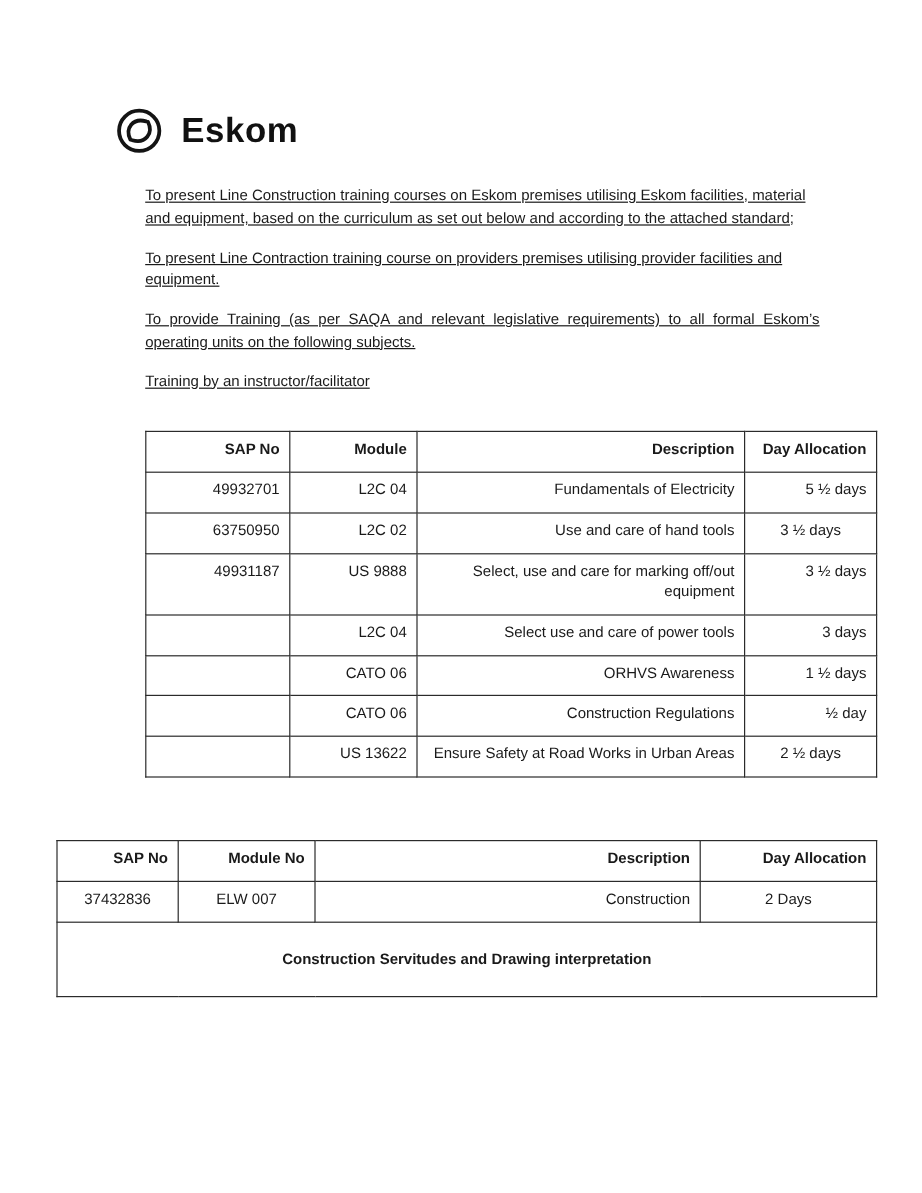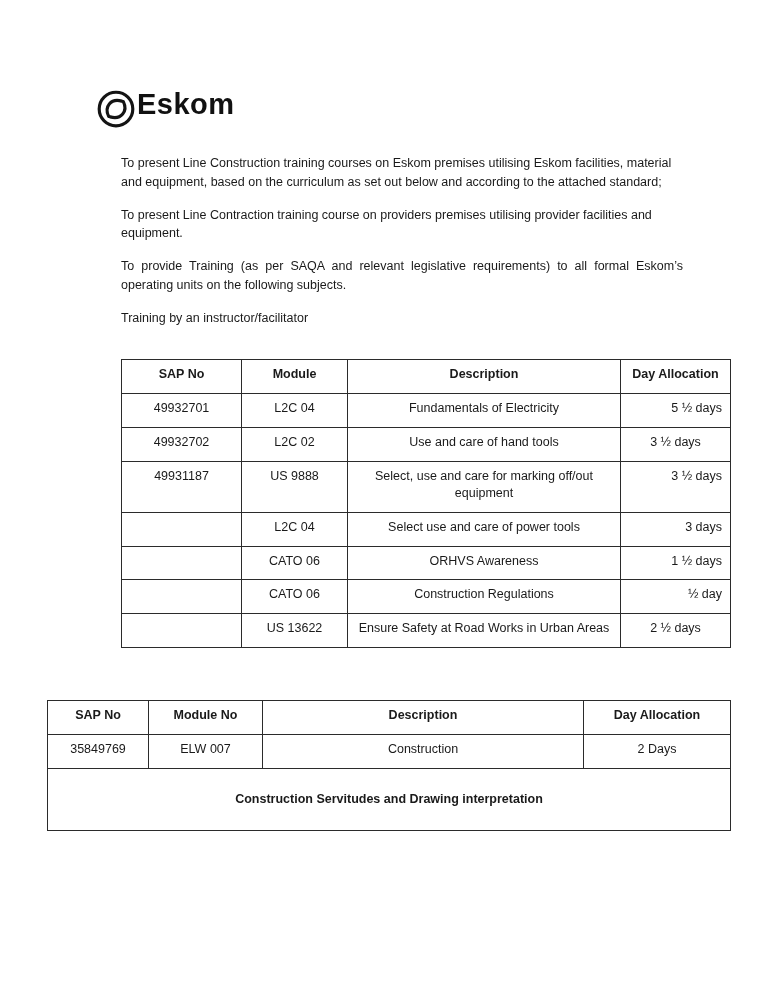--- a/index.html
+++ b/index.html
@@ -15,53 +15,54 @@
   .page {
     position: relative;
     width: 768px;
     height: 994px;
     overflow: hidden;
   }
 
   
   .logo-row {
     display: flex;
-    gap: 0;
+    align-items: center;
+    gap: 14px;
     margin: 88px 0 0 95px;
   }
   .logo-mark { width: 42px; height: 42px; }
   .logo-text {
     font-size: 29px;
     font-weight: 600;
     letter-spacing: 0.5px;
     color: #111111;
   }
 
   
   .content {
     margin: 24px 0 0 121px;
     width: 562px;
     line-height: 1.5;
   }
-  .content p { margin: 0 0 14px 0; }
+  .content p { margin: 0 0 14px 0; text-decoration: underline; }
   .content p.justify { text-align: justify; }
 
   
   table.doc-table {
     border-collapse: collapse;
     table-layout: fixed;
     font-size: 12.5px;
     color: #1a1a1a;
   }
   table.doc-table th,
   table.doc-table td {
     border: 1px solid #2b2b2b;
     padding: 6px 8px 10px 8px;
     vertical-align: top;
-    text-align: center;
+    text-align: right;
     line-height: 1.35;
     word-wrap: break-word;
   }
   table.doc-table th { font-weight: bold; }
 
   
   .table1-wrap { margin: 32px 0 0 121px; }
   table.table1 { width: 609px; }
   table.table1 .w-sap  { width: 120px; }
   table.table1 .w-mod  { width: 106px; }
@@ -127,21 +128,21 @@
         </tr>
       </thead>
       <tbody>
           <tr>
             <td class="col-sap">49932701</td>
             <td class="col-module">L2C 04</td>
             <td class="col-description">Fundamentals of Electricity</td>
             <td class="col-days">5 ½ days</td>
           </tr>
           <tr>
-            <td class="col-sap">49932702</td>
+            <td class="col-sap">63750950</td>
             <td class="col-module">L2C 02</td>
             <td class="col-description">Use and care of hand tools</td>
             <td class="col-days">3 ½ days</td>
           </tr>
           <tr>
             <td class="col-sap">49931187</td>
             <td class="col-module">US 9888</td>
             <td class="col-description">Select, use and care for marking off/out equipment</td>
             <td class="col-days">3 ½ days</td>
           </tr>
@@ -184,21 +185,21 @@
       <thead>
         <tr>
           <th>SAP No</th>
           <th>Module No</th>
           <th>Description</th>
           <th>Day Allocation</th>
         </tr>
       </thead>
       <tbody>
           <tr>
-            <td class="col-sap">35849769</td>
+            <td class="col-sap">37432836</td>
             <td class="col-module">ELW 007</td>
             <td class="col-description">Construction</td>
             <td class="col-days">2 Days</td>
           </tr>
         </tbody>
       <tfoot>
         <tr>
           <td class="footer-cell" colspan="4">Construction Servitudes and Drawing interpretation</td>
         </tr>
       </tfoot>

